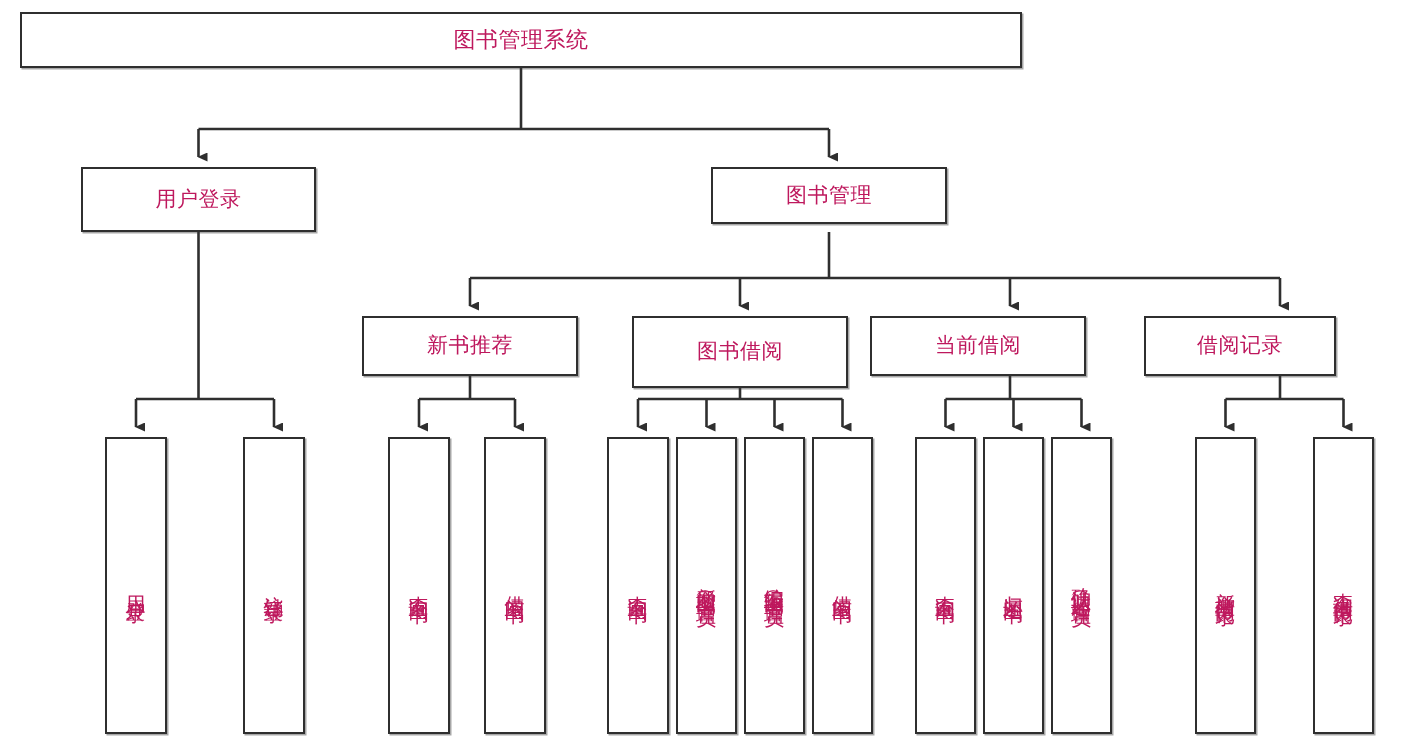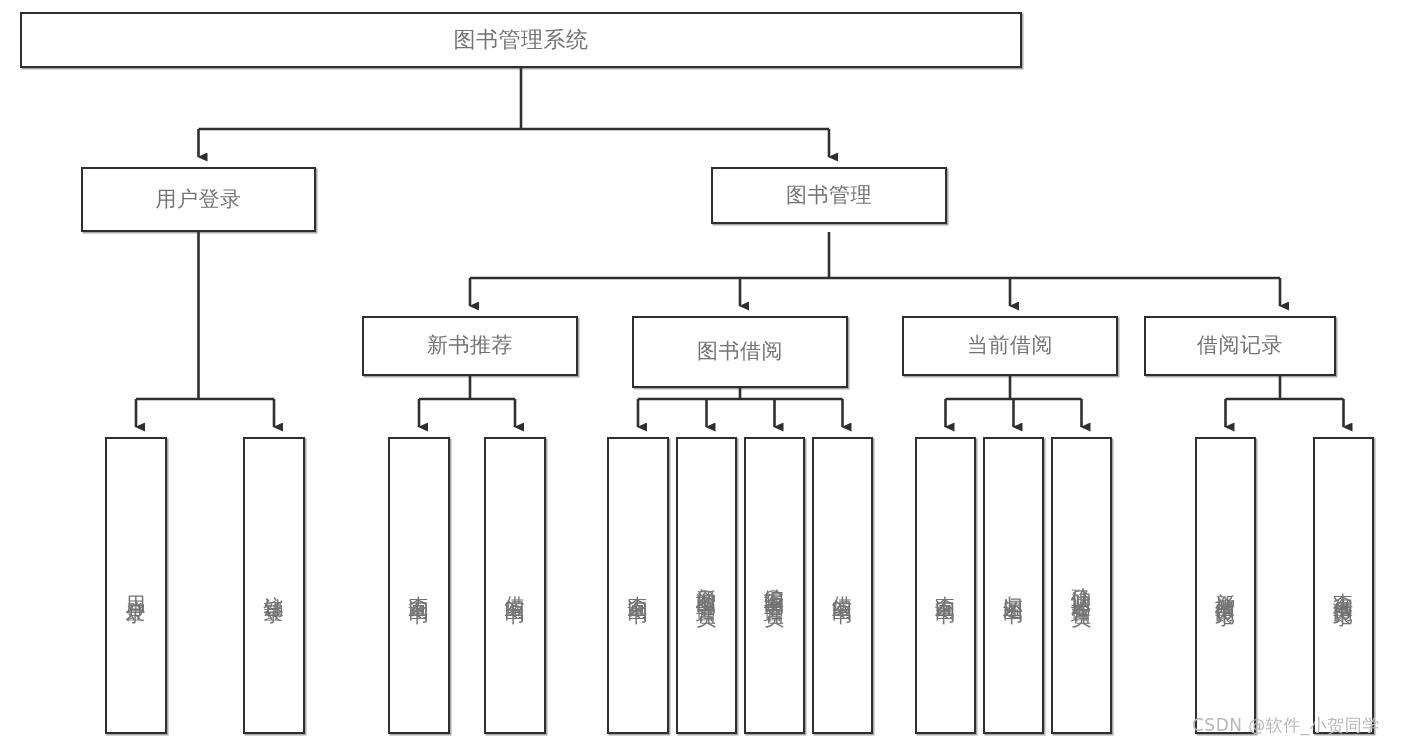--- a/index.html
+++ b/index.html
@@ -35,21 +35,21 @@
     box-shadow: 1.5px 1.5px 0 rgba(60,60,60,0.45);
     display: flex;
     align-items: center;
     justify-content: center;
     z-index: 2;
   }
   .node-label {
     font-size: 21px;
     line-height: 1.12;
     letter-spacing: 0.5px;
-    color: #737373;
+    color: #be185d;
     text-align: left;
     white-space: nowrap;
   }
   .node.vertical .node-label {
     writing-mode: vertical-rl;
     text-orientation: upright;
     font-size: 20px;
     letter-spacing: 3px;
     line-height: 1;
   }
@@ -123,21 +123,21 @@
       </div>
       <div class="node" style="left: 711px; top: 167px; width: 236px; height: 57px;">
         <span class="node-label">图书管理</span>
       </div>
       <div class="node" style="left: 362px; top: 316px; width: 216px; height: 60px;">
         <span class="node-label">新书推荐</span>
       </div>
       <div class="node" style="left: 632px; top: 316px; width: 216px; height: 72px;">
         <span class="node-label">图书借阅</span>
       </div>
-      <div class="node" style="left: 902px; top: 316px; width: 216px; height: 60px;">
+      <div class="node" style="left: 870px; top: 316px; width: 216px; height: 60px;">
         <span class="node-label">当前借阅</span>
       </div>
       <div class="node" style="left: 1144px; top: 316px; width: 192px; height: 60px;">
         <span class="node-label">借阅记录</span>
       </div>
       <div class="node vertical" style="left: 105px; top: 437px; width: 62px; height: 297px;">
         <span class="node-label">用户登录</span>
       </div>
       <div class="node vertical" style="left: 243px; top: 437px; width: 62px; height: 297px;">
         <span class="node-label">注销登录</span>
@@ -170,15 +170,14 @@
         <span class="node-label">确认归还（管理员）</span>
       </div>
       <div class="node vertical" style="left: 1195px; top: 437px; width: 61px; height: 297px;">
         <span class="node-label">新增借阅记录</span>
       </div>
       <div class="node vertical" style="left: 1313px; top: 437px; width: 61px; height: 297px;">
         <span class="node-label">查询借阅记录</span>
       </div>
     </div>
 
-  <div class="watermark">CSDN @软件_小贺同学</div>
 
 </div>
 
 </body></html>

